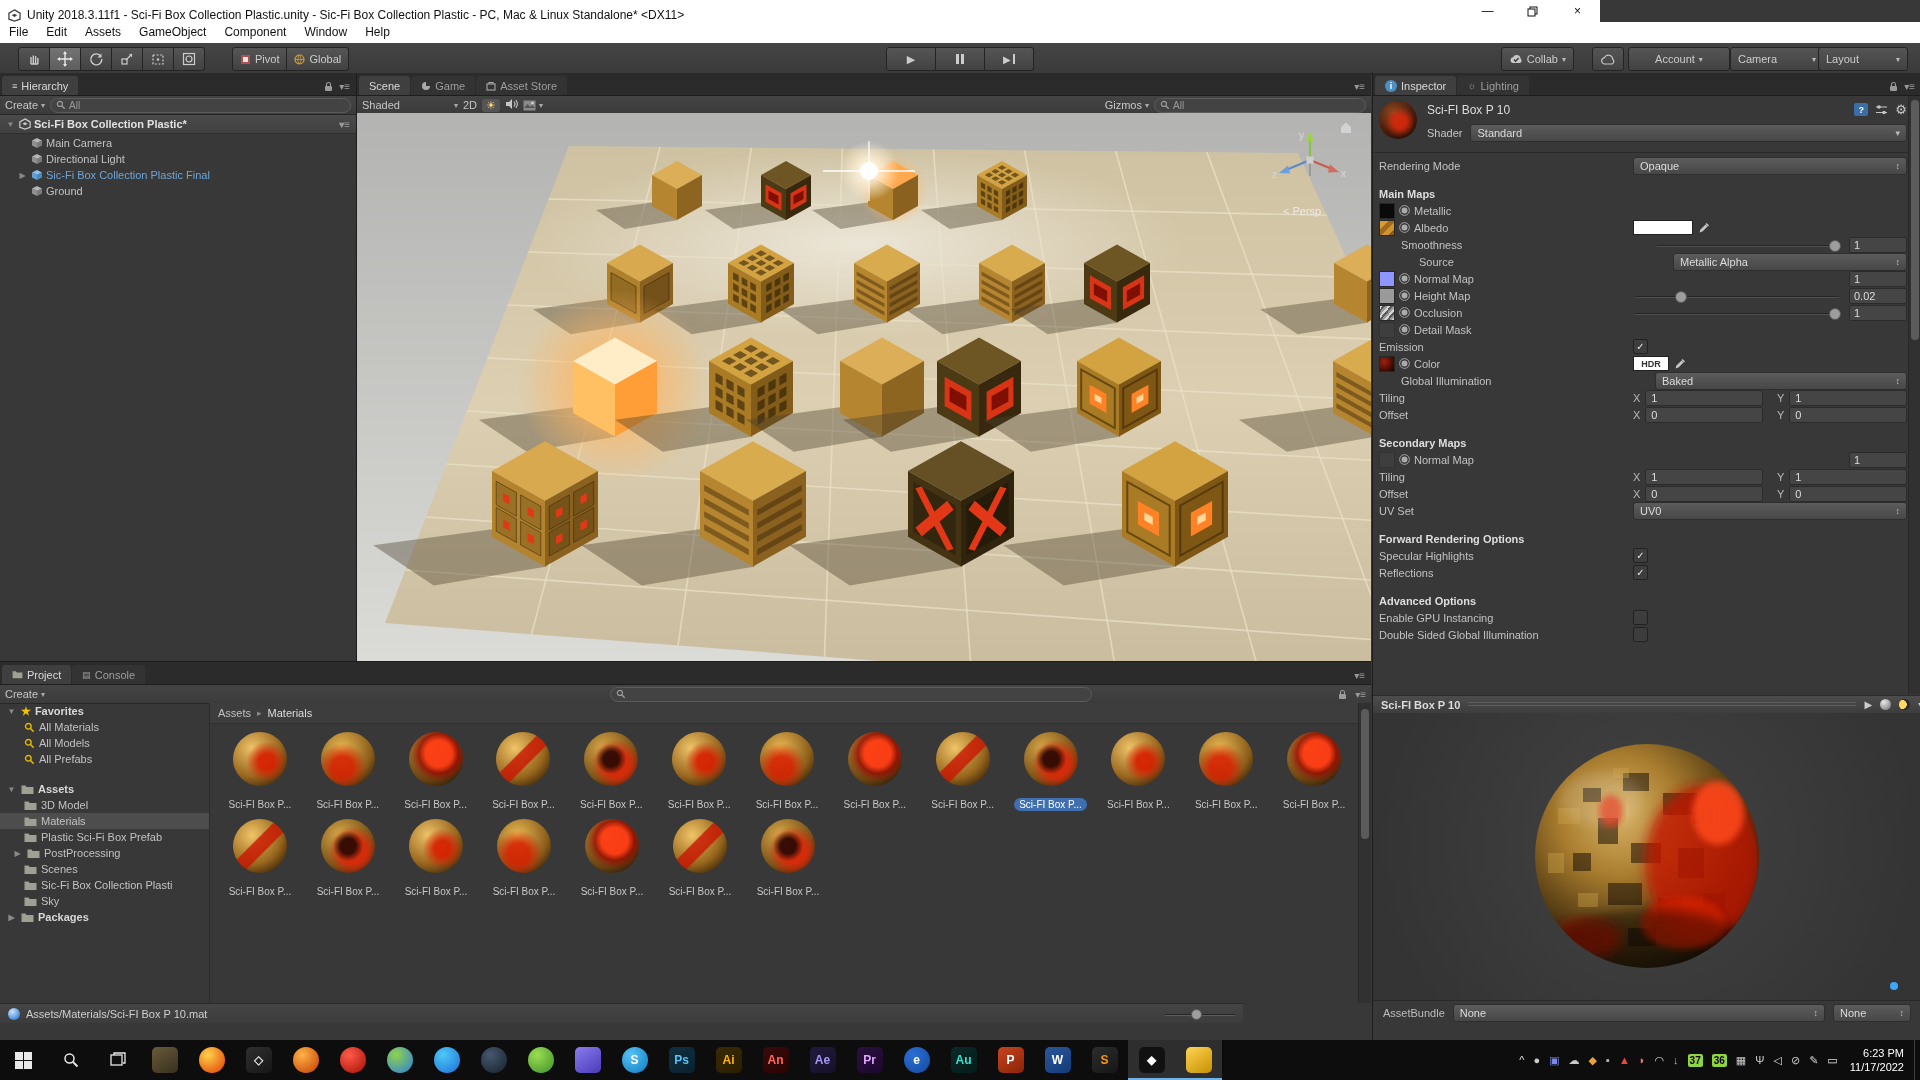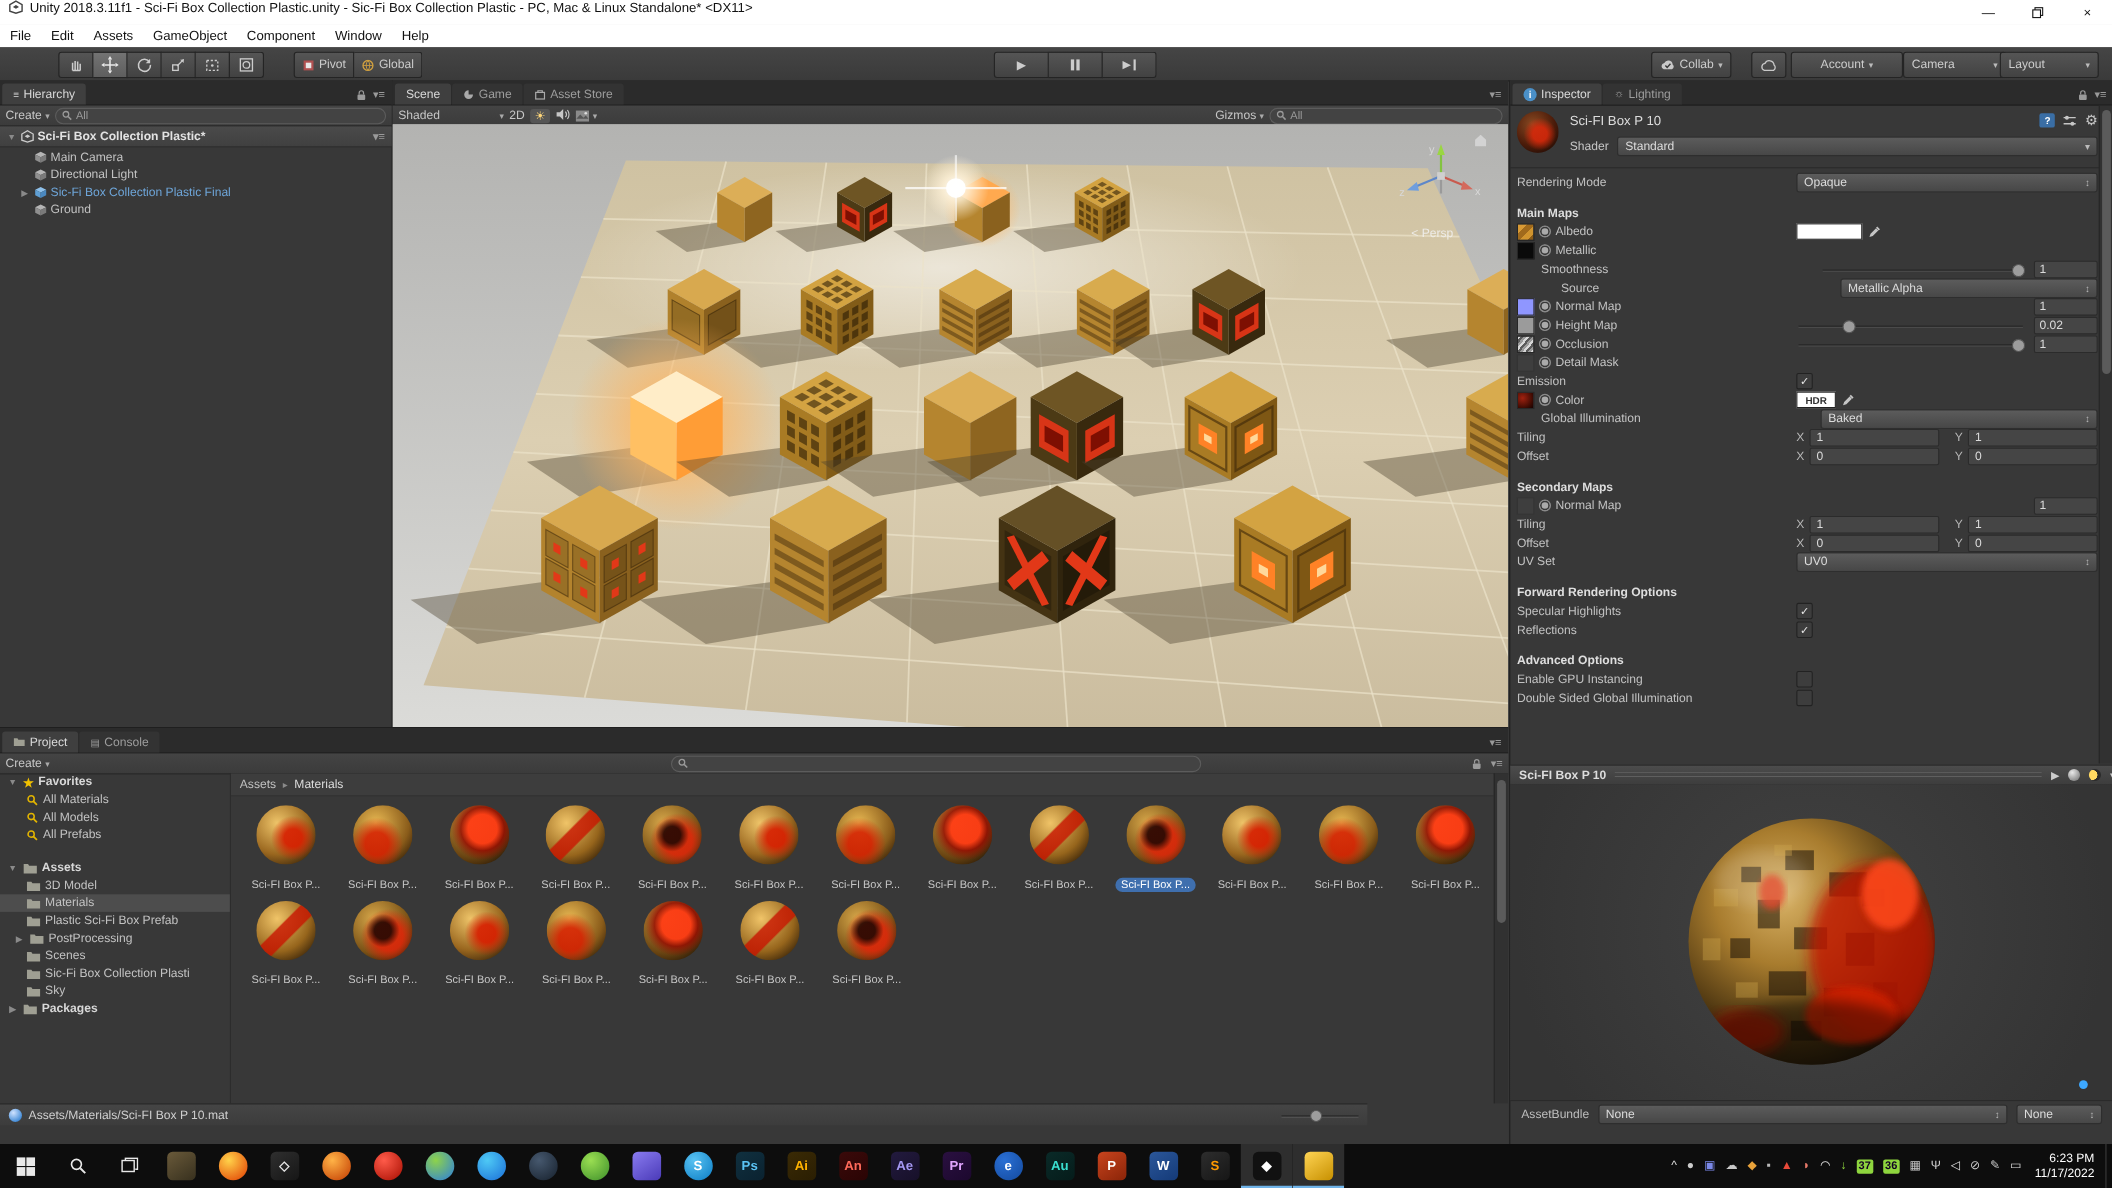--- a/index.html
+++ b/index.html
@@ -1,30 +1,30 @@
 <!DOCTYPE html>
 <html><head>
 <meta charset="utf-8">
 <style>
   html,body{margin:0;padding:0;background:#222;}
   #root{position:relative;width:1920px;height:1080px;background:#383838;font-family:"Liberation Sans",sans-serif;overflow:hidden;}
   svg{font-family:"Liberation Sans",sans-serif;}
   
-  #titlebar{position:absolute;left:0;top:0;width:1920px;height:22px;background:#ffffff;display:flex;align-items:flex-start;border-bottom:1px solid #e2e2e2;}
+  #titlebar{position:absolute;left:0;top:0;width:1600px;height:22px;background:#ffffff;display:flex;align-items:flex-end;border-bottom:1px solid #e2e2e2;}
   #titlebar .appicon{width:13px;height:13px;margin:0 6px 0 8px;}
   #titlebar .title{font-size:12px;color:#111;white-space:nowrap;}
   #titlebar .spacer{flex:1;}
   .wbtn{width:45px;height:22px;display:flex;align-items:center;justify-content:center;font-size:12px;color:#111;}
   #menubar{position:absolute;left:0;top:22px;width:1920px;height:21px;background:#ffffff;display:flex;align-items:center;}
   .menu-item{padding:0 9px;font-size:12px;color:#111;line-height:21px;}
   
   #toolbar{position:absolute;left:0;top:43px;width:1920px;height:30px;background:linear-gradient(#454545,#3a3a3a);border-bottom:1px solid #1c1c1c;}
   .tgroup{position:absolute;top:4px;display:flex;}
   .tbtn{height:22px;background:linear-gradient(#555,#424242);border:1px solid #242424;border-left-width:0;display:flex;align-items:center;justify-content:center;color:#ccc;font-size:11px;padding:0 7px;gap:4px;}
-  .tgroup .tbtn:first-child{border-left-width:1px;border-radius:3px 0 0 3px;margin-left:35px;}
+  .tgroup .tbtn:first-child{border-left-width:1px;border-radius:3px 0 0 3px;}
   .tgroup .tbtn:last-child{border-radius:0 3px 3px 0;}
   .tgroup .tbtn.single{border-radius:3px;border-left-width:1px;}
   .tbtn.sel{background:linear-gradient(#737373,#5e5e5e);}
   .tbtn .dda{font-size:8px;color:#bbb;}
   .toolico{width:16px;height:16px;}
   
   .panel{position:absolute;background:#383838;}
   .tabbar{height:22px;background:#2b2b2b;display:flex;align-items:flex-end;border-bottom:1px solid #1d1d1d;padding-left:2px;}
   .tab{height:19px;padding:0 10px;font-size:11px;color:#9d9d9d;background:#333333;border-radius:3px 3px 0 0;margin-right:1px;display:flex;align-items:center;gap:4px;}
   .tab.active{background:#3f3f3f;color:#d9d9d9;}
@@ -811,36 +811,36 @@
           <div class="ilabel">Rendering Mode</div>
           <div class="dd flex1">
             <span>Opaque</span>
             <span class="dda">↕</span>
           </div>
         </div>
 
       <div class="isec">Main Maps</div>
       <div class="irow">
           <div class="ilabel">
+            <span class="thumb th-metallic"></span>
+            <span class="radio"></span>
+            <span>Metallic</span>
+          </div>
+        </div>
+      <div class="irow">
+          <div class="ilabel">
             <span class="thumb th-albedo"></span>
             <span class="radio"></span>
             <span>Albedo</span>
           </div>
           <div class="swatch-white"></div>
           <svg class="dropper" width="12" height="12" viewBox="0 0 12 12">
             <path d="M1.5 10.5l1-3 5-5 2 2-5 5z" fill="#c6c6c6"></path>
             <path d="M8 1.5l2.5 2.5" stroke="#c6c6c6" stroke-width="1.6"></path>
           </svg>
-        </div>
-      <div class="irow">
-          <div class="ilabel">
-            <span class="thumb th-metallic"></span>
-            <span class="radio"></span>
-            <span>Metallic</span>
-          </div>
         </div>
       <div class="irow">
           <div class="ilabel ind1">Smoothness</div>
           <div class="slider">
             <div class="track"></div>
             <div class="handle" style="left:calc(100% - 12px)"></div>
           </div>
           <div class="nfield">1</div>
         </div>
       <div class="irow">

